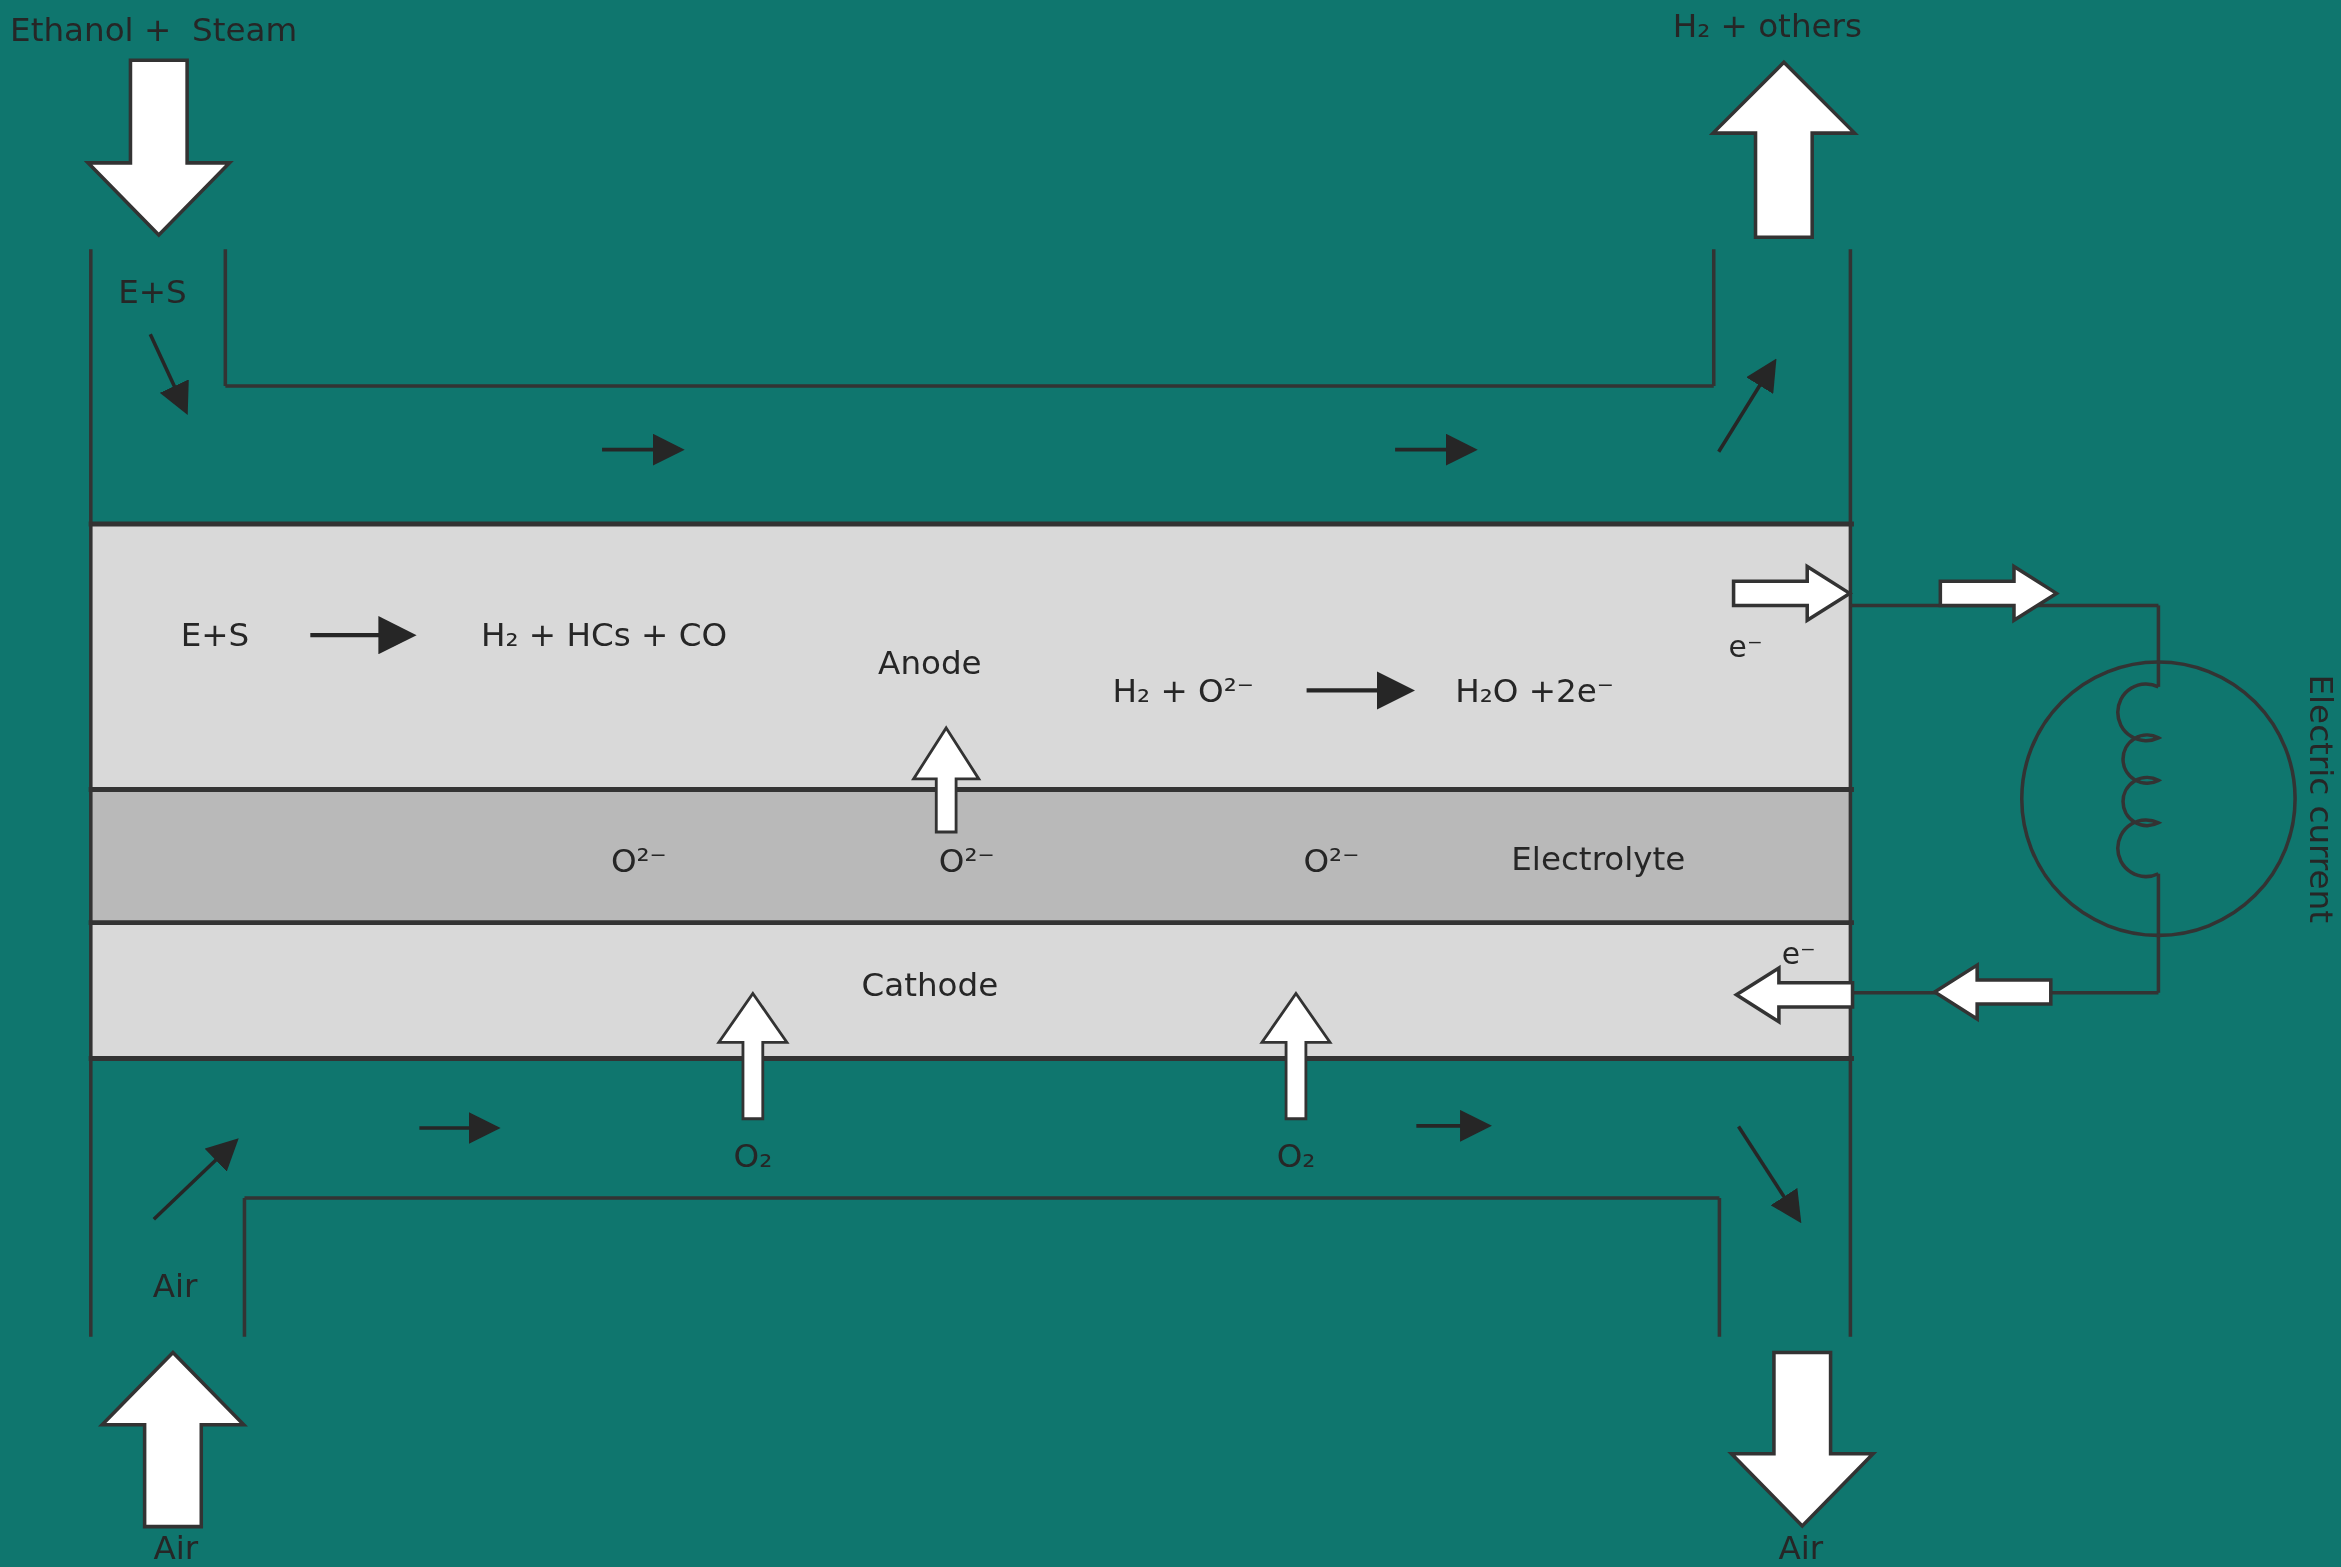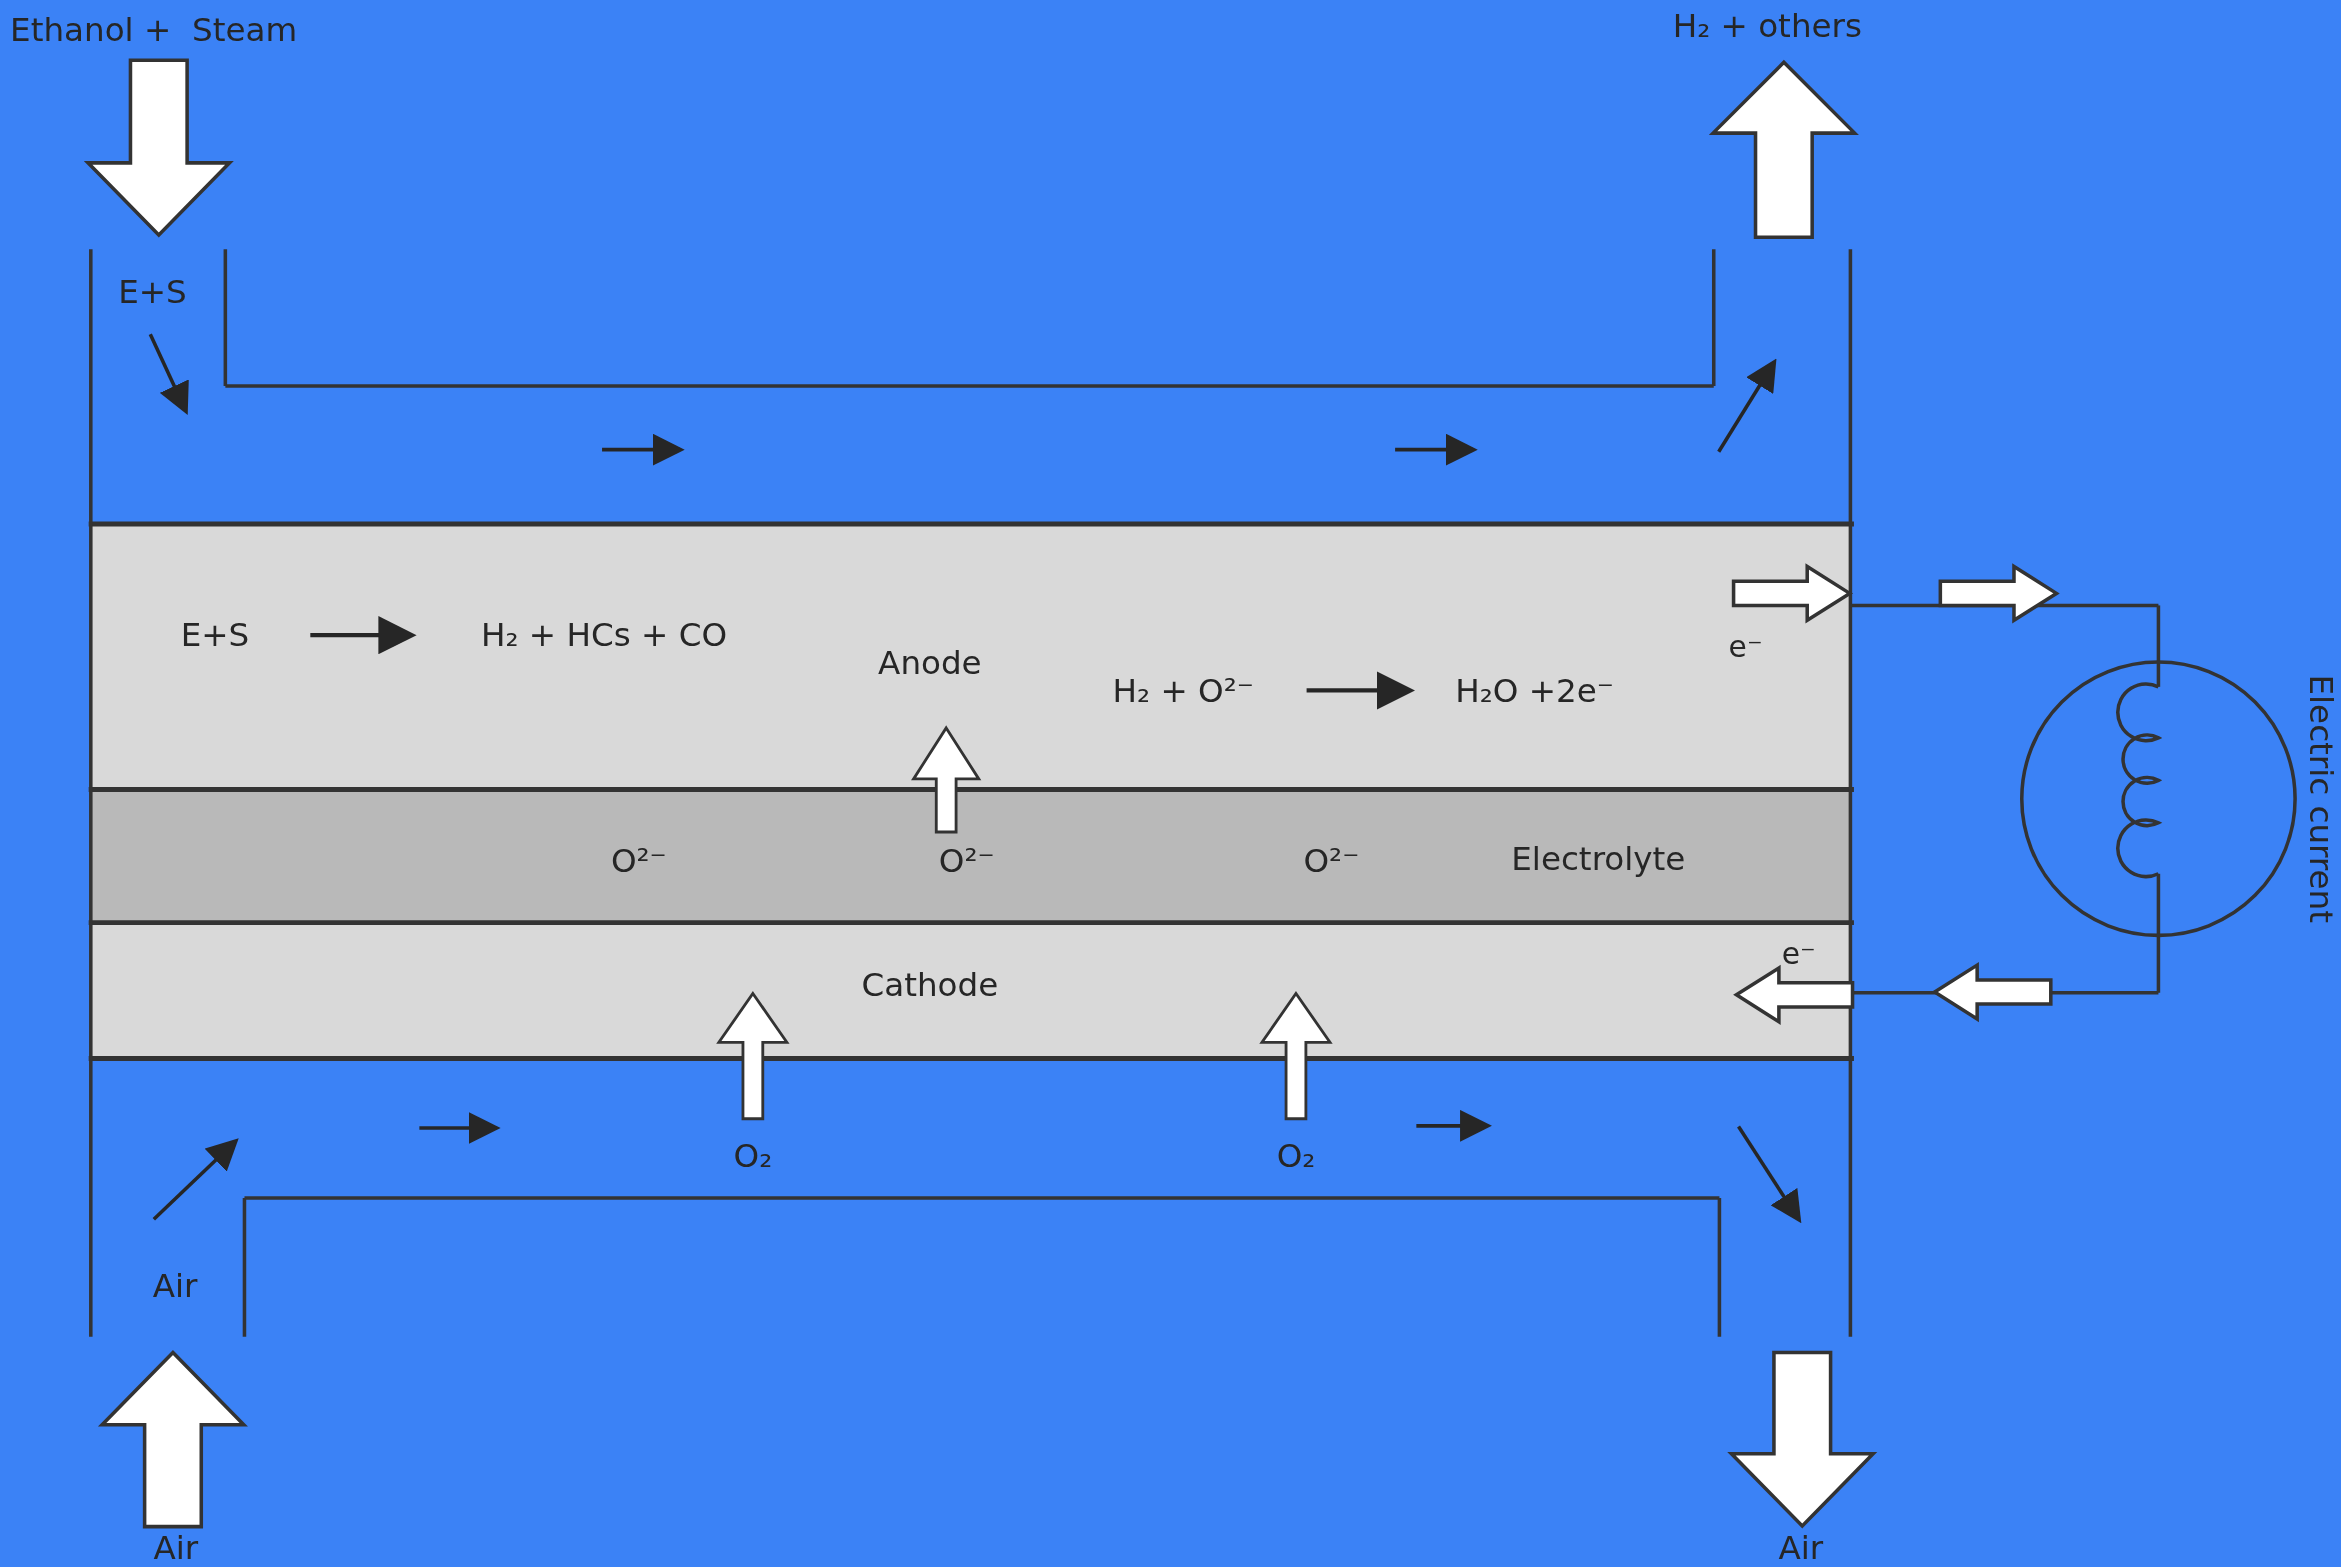--- a/index.html
+++ b/index.html
@@ -4,21 +4,21 @@
 <style>
   html, body {
     margin: 0;
     padding: 0;
     background: #ffffff;
   }
   .stage {
     position: relative;
     width: 2342px;
     height: 1567px;
-    background: #3b82f6;
+    background: #0f766e;
     font-family: "DejaVu Sans", "Liberation Sans", sans-serif;
   }
   svg { display: block; }
   text {
     fill: #262626;
     font-family: "DejaVu Sans", "Liberation Sans", sans-serif;
     font-size: 46px;
   }
   .t-small { font-size: 42px; }
   .t-title { font-size: 46px; white-space: pre; }

